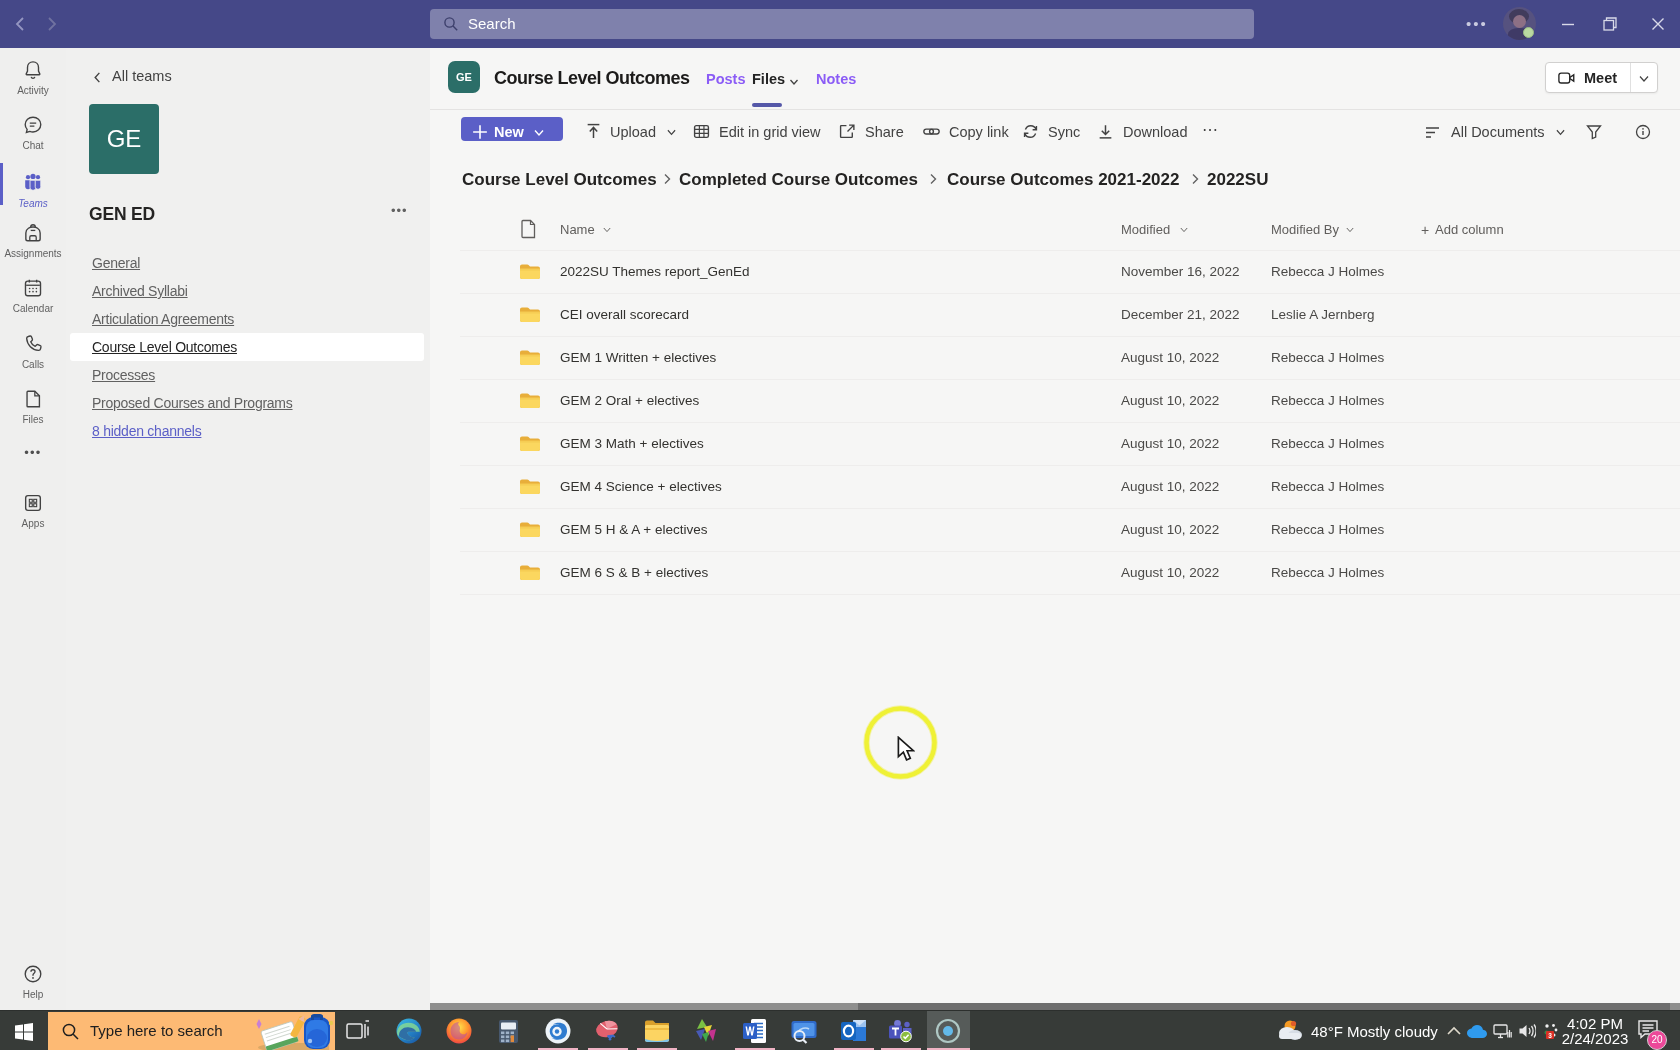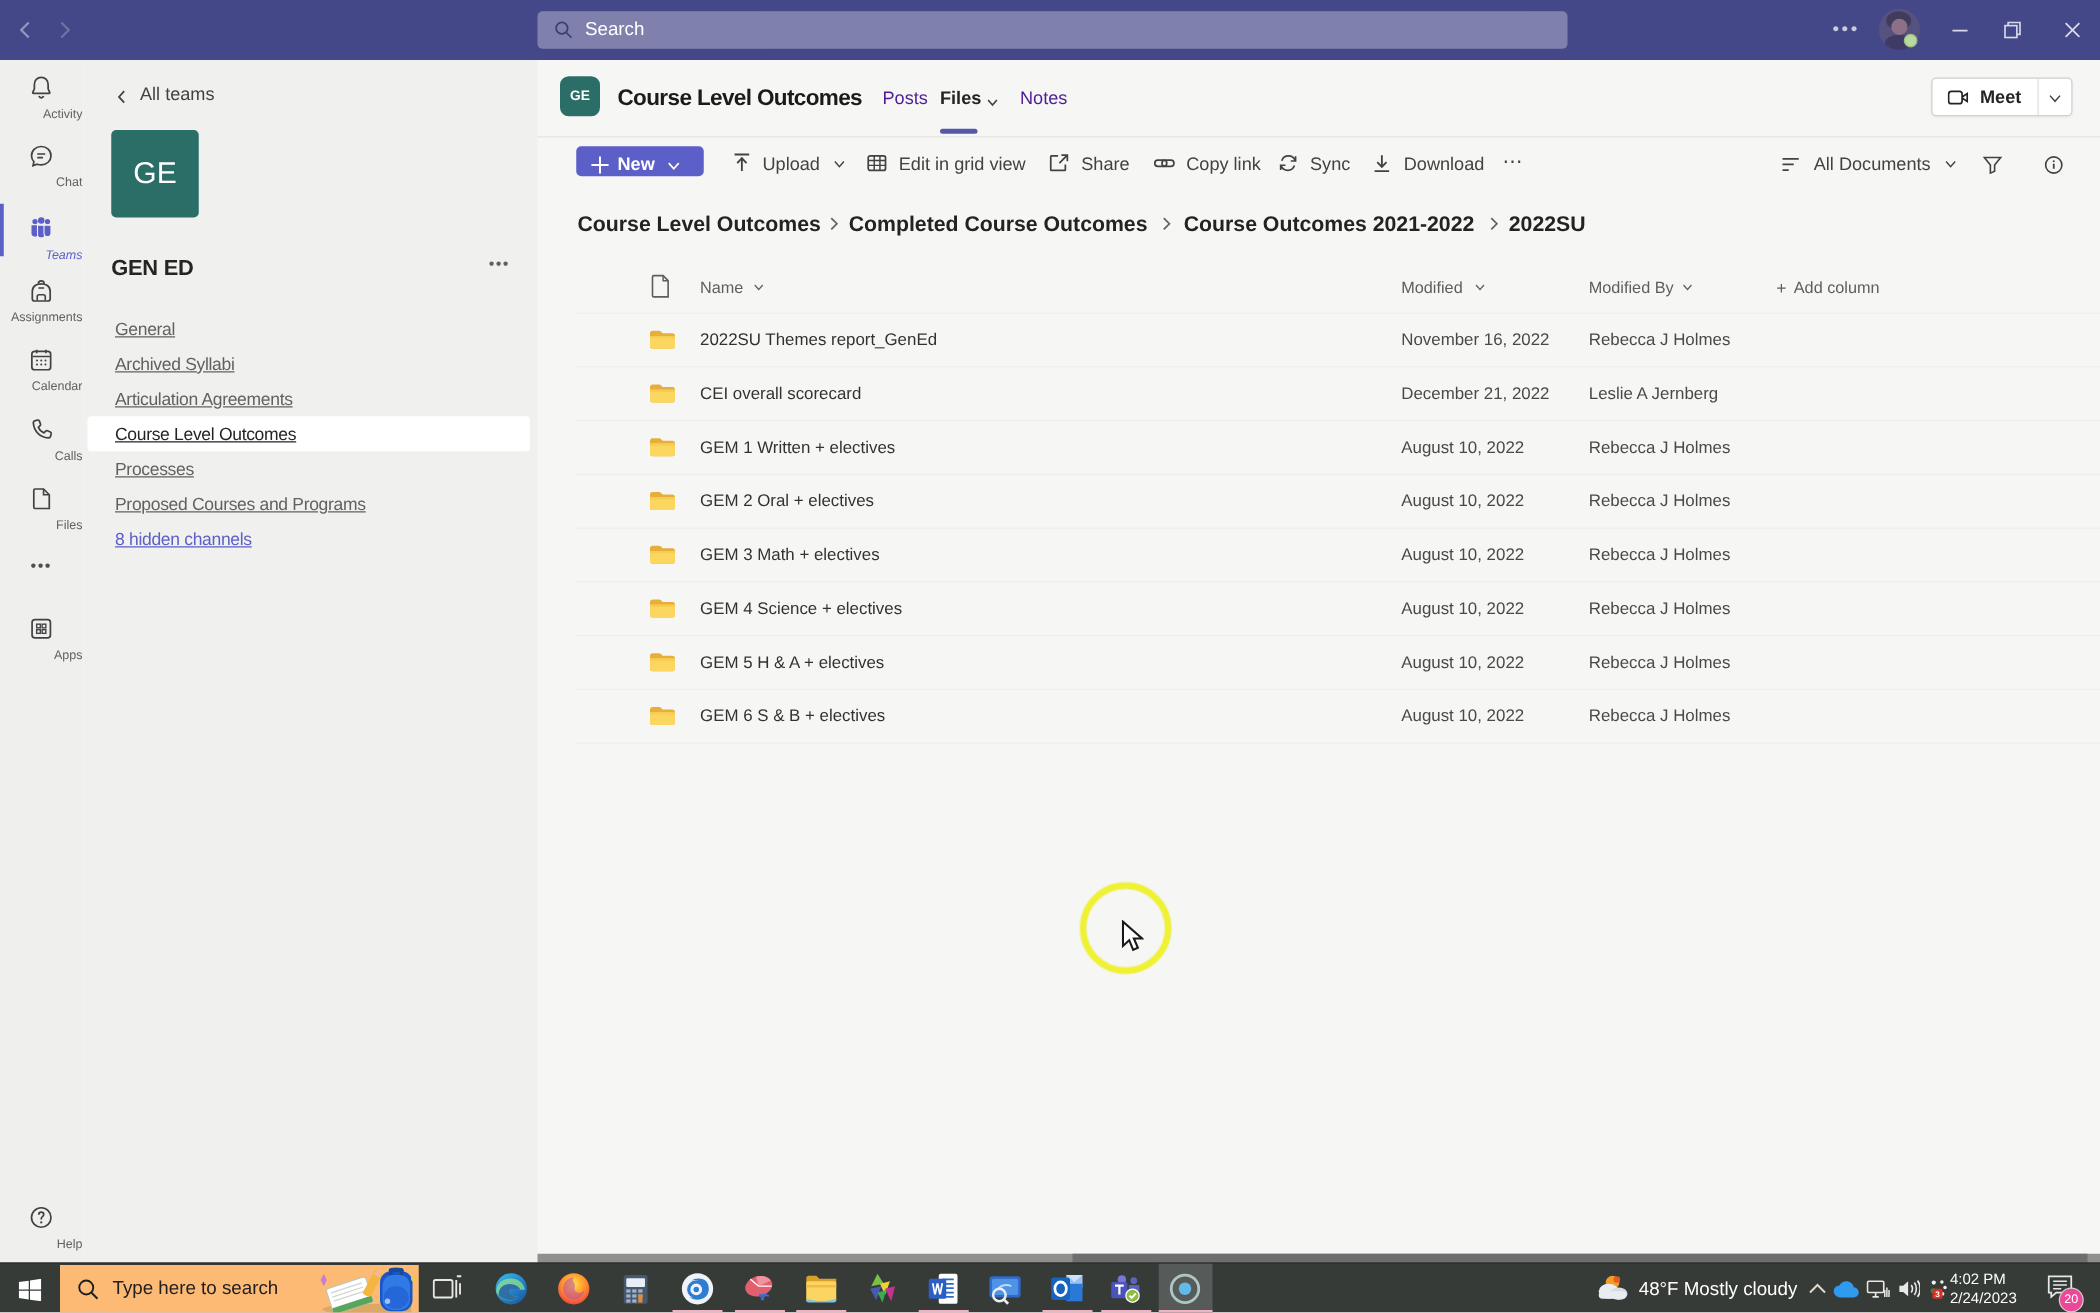--- a/index.html
+++ b/index.html
@@ -9,44 +9,44 @@
 
   
   #titlebar { left:0; top:0; width:1680px; height:48px; background:#454888; }
   #searchpill { left:430px; top:9px; width:824px; height:30px; border-radius:4px; background:#7f81ac; }
   #searchpill .stext { position:absolute; left:38px; top:6px; font-size:15px; color:#ffffff; }
   .titledots { color:#c9cadf; font-size:15px; letter-spacing:2px; }
 
   
   #rail { left:0; top:48px; width:66px; height:962px; background:#efefee; }
   .railitem { position:absolute; width:66px; text-align:center; color:#616161; }
-  .raillabel { font-size:10px; color:#616161;text-align:right; }
+  .raillabel { font-size:10px; color:#616161; }
   .railsel .raillabel { color:#5b5fc7;font-style:italic; }
 
   
   #sidebar { left:66px; top:48px; width:364px; height:962px; background:#f0f0ef; }
   .chan { position:absolute; left:26px; font-size:14px; letter-spacing:-0.25px; color:#616161;text-decoration:underline; }
 
   
   #main { left:430px; top:48px; width:1250px; height:956px; background:#f6f6f5; }
   #mainheader { position:absolute; left:0; top:0; width:1250px; height:62px; background:#f6f6f5; border-bottom:1px solid #e4e3e2; }
-  .tab { position:absolute; top:23px; font-size:14.5px; color:#4c1d95; }
+  .tab { position:absolute; top:23px; font-size:14.5px; color:#8b5cf6;font-weight:bold; }
   .toolbtn { position:absolute; top:69px; height:30px; line-height:30px; font-size:14.5px; color:#424242; white-space:nowrap; }
   .crumb { position:absolute; top:122px; font-size:17px; font-weight:bold; color:#242322; white-space:nowrap; }
   .crumbsep { position:absolute; top:124px; font-size:12px; color:#616161; }
   .th { position:absolute; font-size:13px; color:#605e5c; white-space:nowrap; }
   .cell-name { position:absolute; font-size:13.5px; color:#33322f; white-space:nowrap; }
   .cell-dim { position:absolute; font-size:13.5px; color:#4a4947; white-space:nowrap; }
 
   
   #taskbar { left:0; top:1010px; width:1680px; height:40px; background:#373b38; border-top:1px solid #2c2f2d; }
   #tsearch { position:absolute; left:48px; top:1px; width:287px; height:46px; background:#fdba74; }
   #tsearch .ttext { position:absolute; left:42px; top:10px; font-size:15px; color:#202020; }
   .tray { color:#ffffff; font-size:15px; }
-  .clock { color:#ffffff; font-size:12px; line-height:15px; }
+  .clock { color:#ffffff; font-size:15px; text-align:center; line-height:15px; }
 
   
   #hscroll { left:430px; top:1003px; width:1250px; height:8px; background:#8f8f8e; }
   #hthumb { position:absolute; left:428px; top:0; width:812px; height:8px; background:#6e6e6e; }
 </style>
 </head>
 <body>
 <div id="stage">
 
   <div class="abs" id="titlebar">

